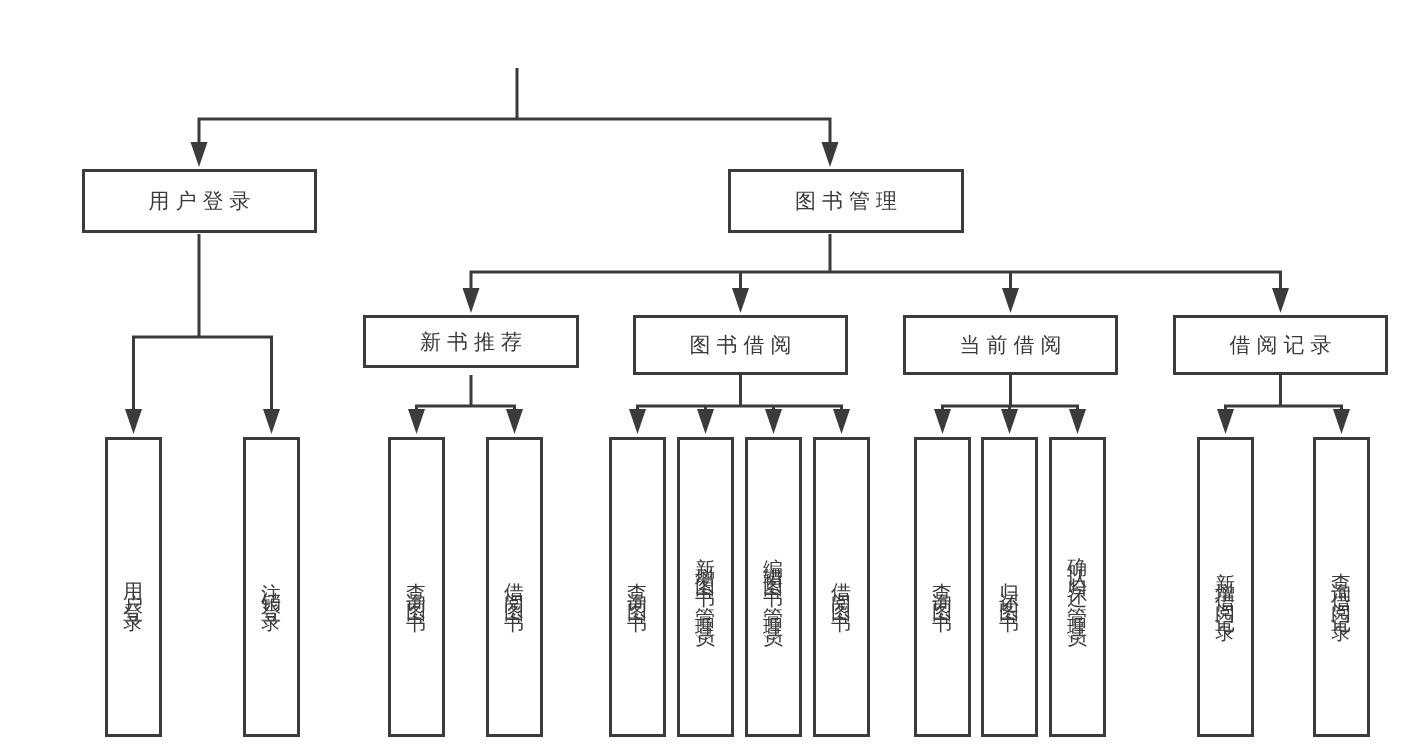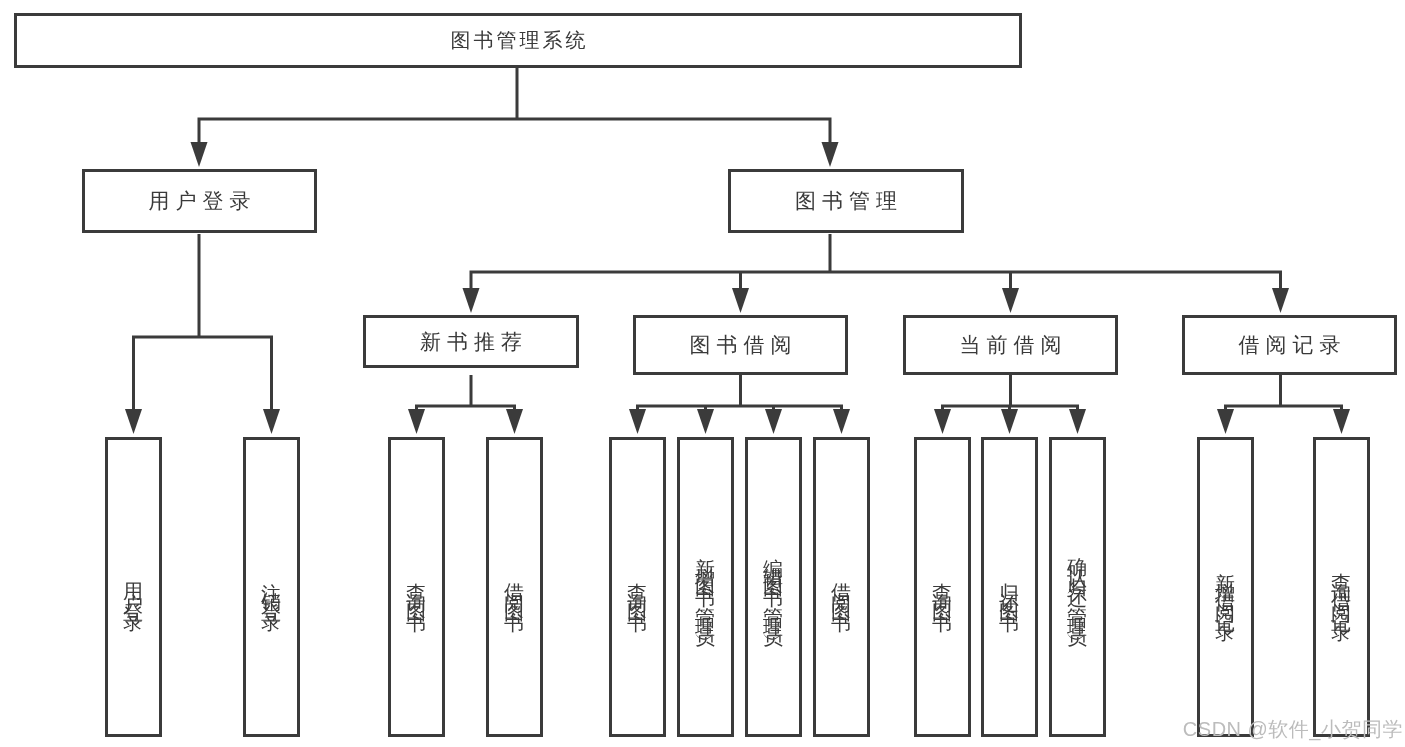--- a/index.html
+++ b/index.html
@@ -94,41 +94,38 @@
       <polygon points="765,409 782,409 773.5,434"></polygon>
       <polygon points="833,409 850,409 841.5,434"></polygon>
       <polygon points="934,409 951,409 942.5,434"></polygon>
       <polygon points="1001,409 1018,409 1009.5,434"></polygon>
       <polygon points="1069,409 1086,409 1077.5,434"></polygon>
       <polygon points="1217,409 1234,409 1225.5,434"></polygon>
       <polygon points="1333,409 1350,409 1341.5,434"></polygon>
     </g>
   </svg>
 
-  <div class="node root-node" style="left:14px; top:13px; width:1008px; height:55px;">
-    <span class="lbl">图书管理系统</span>
-  </div>
 
   <div class="node" style="left:82px; top:169px; width:235px; height:64px;">
     <span class="lbl">用户登录</span>
   </div>
   <div class="node" style="left:712px; top:169px; width:236px; height:64px;margin-left:16px;">
     <span class="lbl">图书管理</span>
   </div>
 
   <div class="node" style="left:363px; top:315px; width:216px; height:53px;">
     <span class="lbl">新书推荐</span>
   </div>
   <div class="node" style="left:903px; top:315px; width:215px; height:60px;">
     <span class="lbl">当前借阅</span>
   </div>
   <div class="node" style="left:633px; top:315px; width:215px; height:60px;">
     <span class="lbl">图书借阅</span>
   </div>
-  <div class="node" style="left:1173px; top:315px; width:215px; height:60px;margin-left:9px;">
+  <div class="node" style="left:1173px; top:315px; width:215px; height:60px;">
     <span class="lbl">借阅记录</span>
   </div>
 
   <div class="node leaf" style="left:105px;">
     <span class="lbl">用户登录</span>
   </div>
   <div class="node leaf" style="left:243px;">
     <span class="lbl">注销登录</span>
   </div>
   <div class="node leaf" style="left:388px;">
@@ -158,15 +155,14 @@
   <div class="node leaf" style="left:1049px;">
     <span class="lbl">确认归还（管理员）</span>
   </div>
   <div class="node leaf" style="left:1197px;">
     <span class="lbl">新增借阅记录</span>
   </div>
   <div class="node leaf" style="left:1313px;">
     <span class="lbl">查询借阅记录</span>
   </div>
 
-  <div class="watermark">CSDN @软件_小贺同学</div>
 
 </div>
 
 </body></html>

